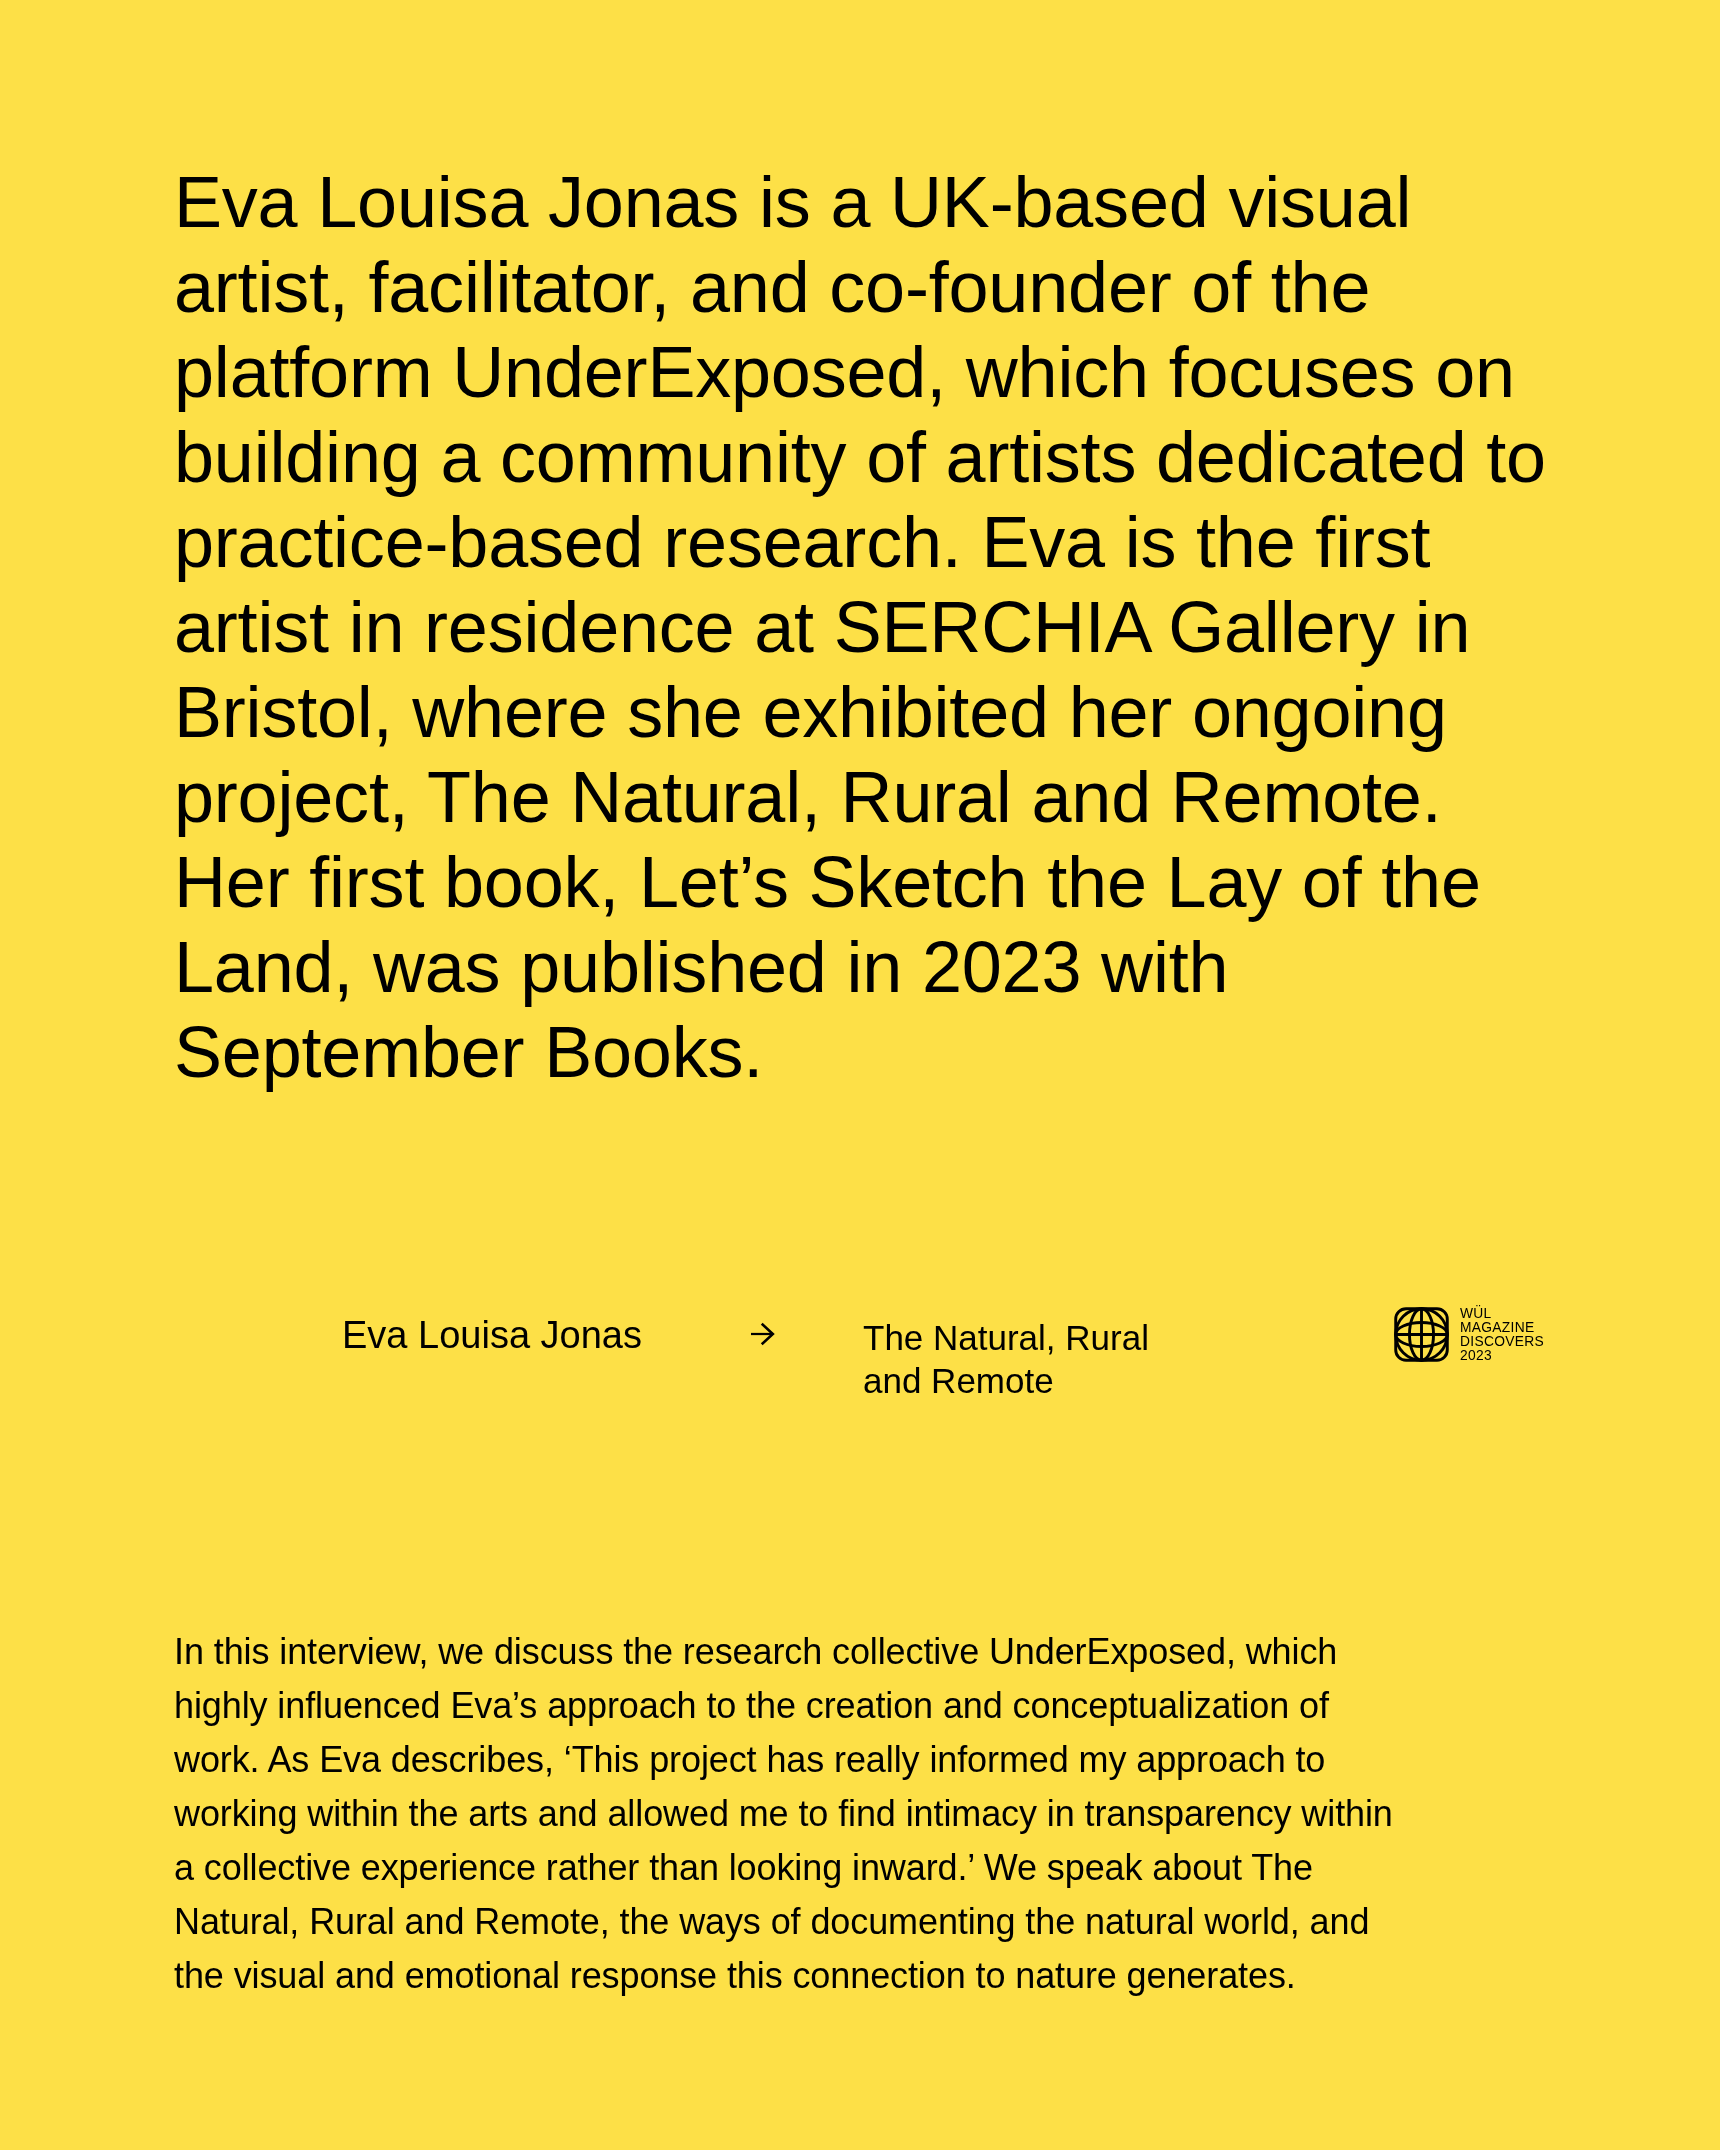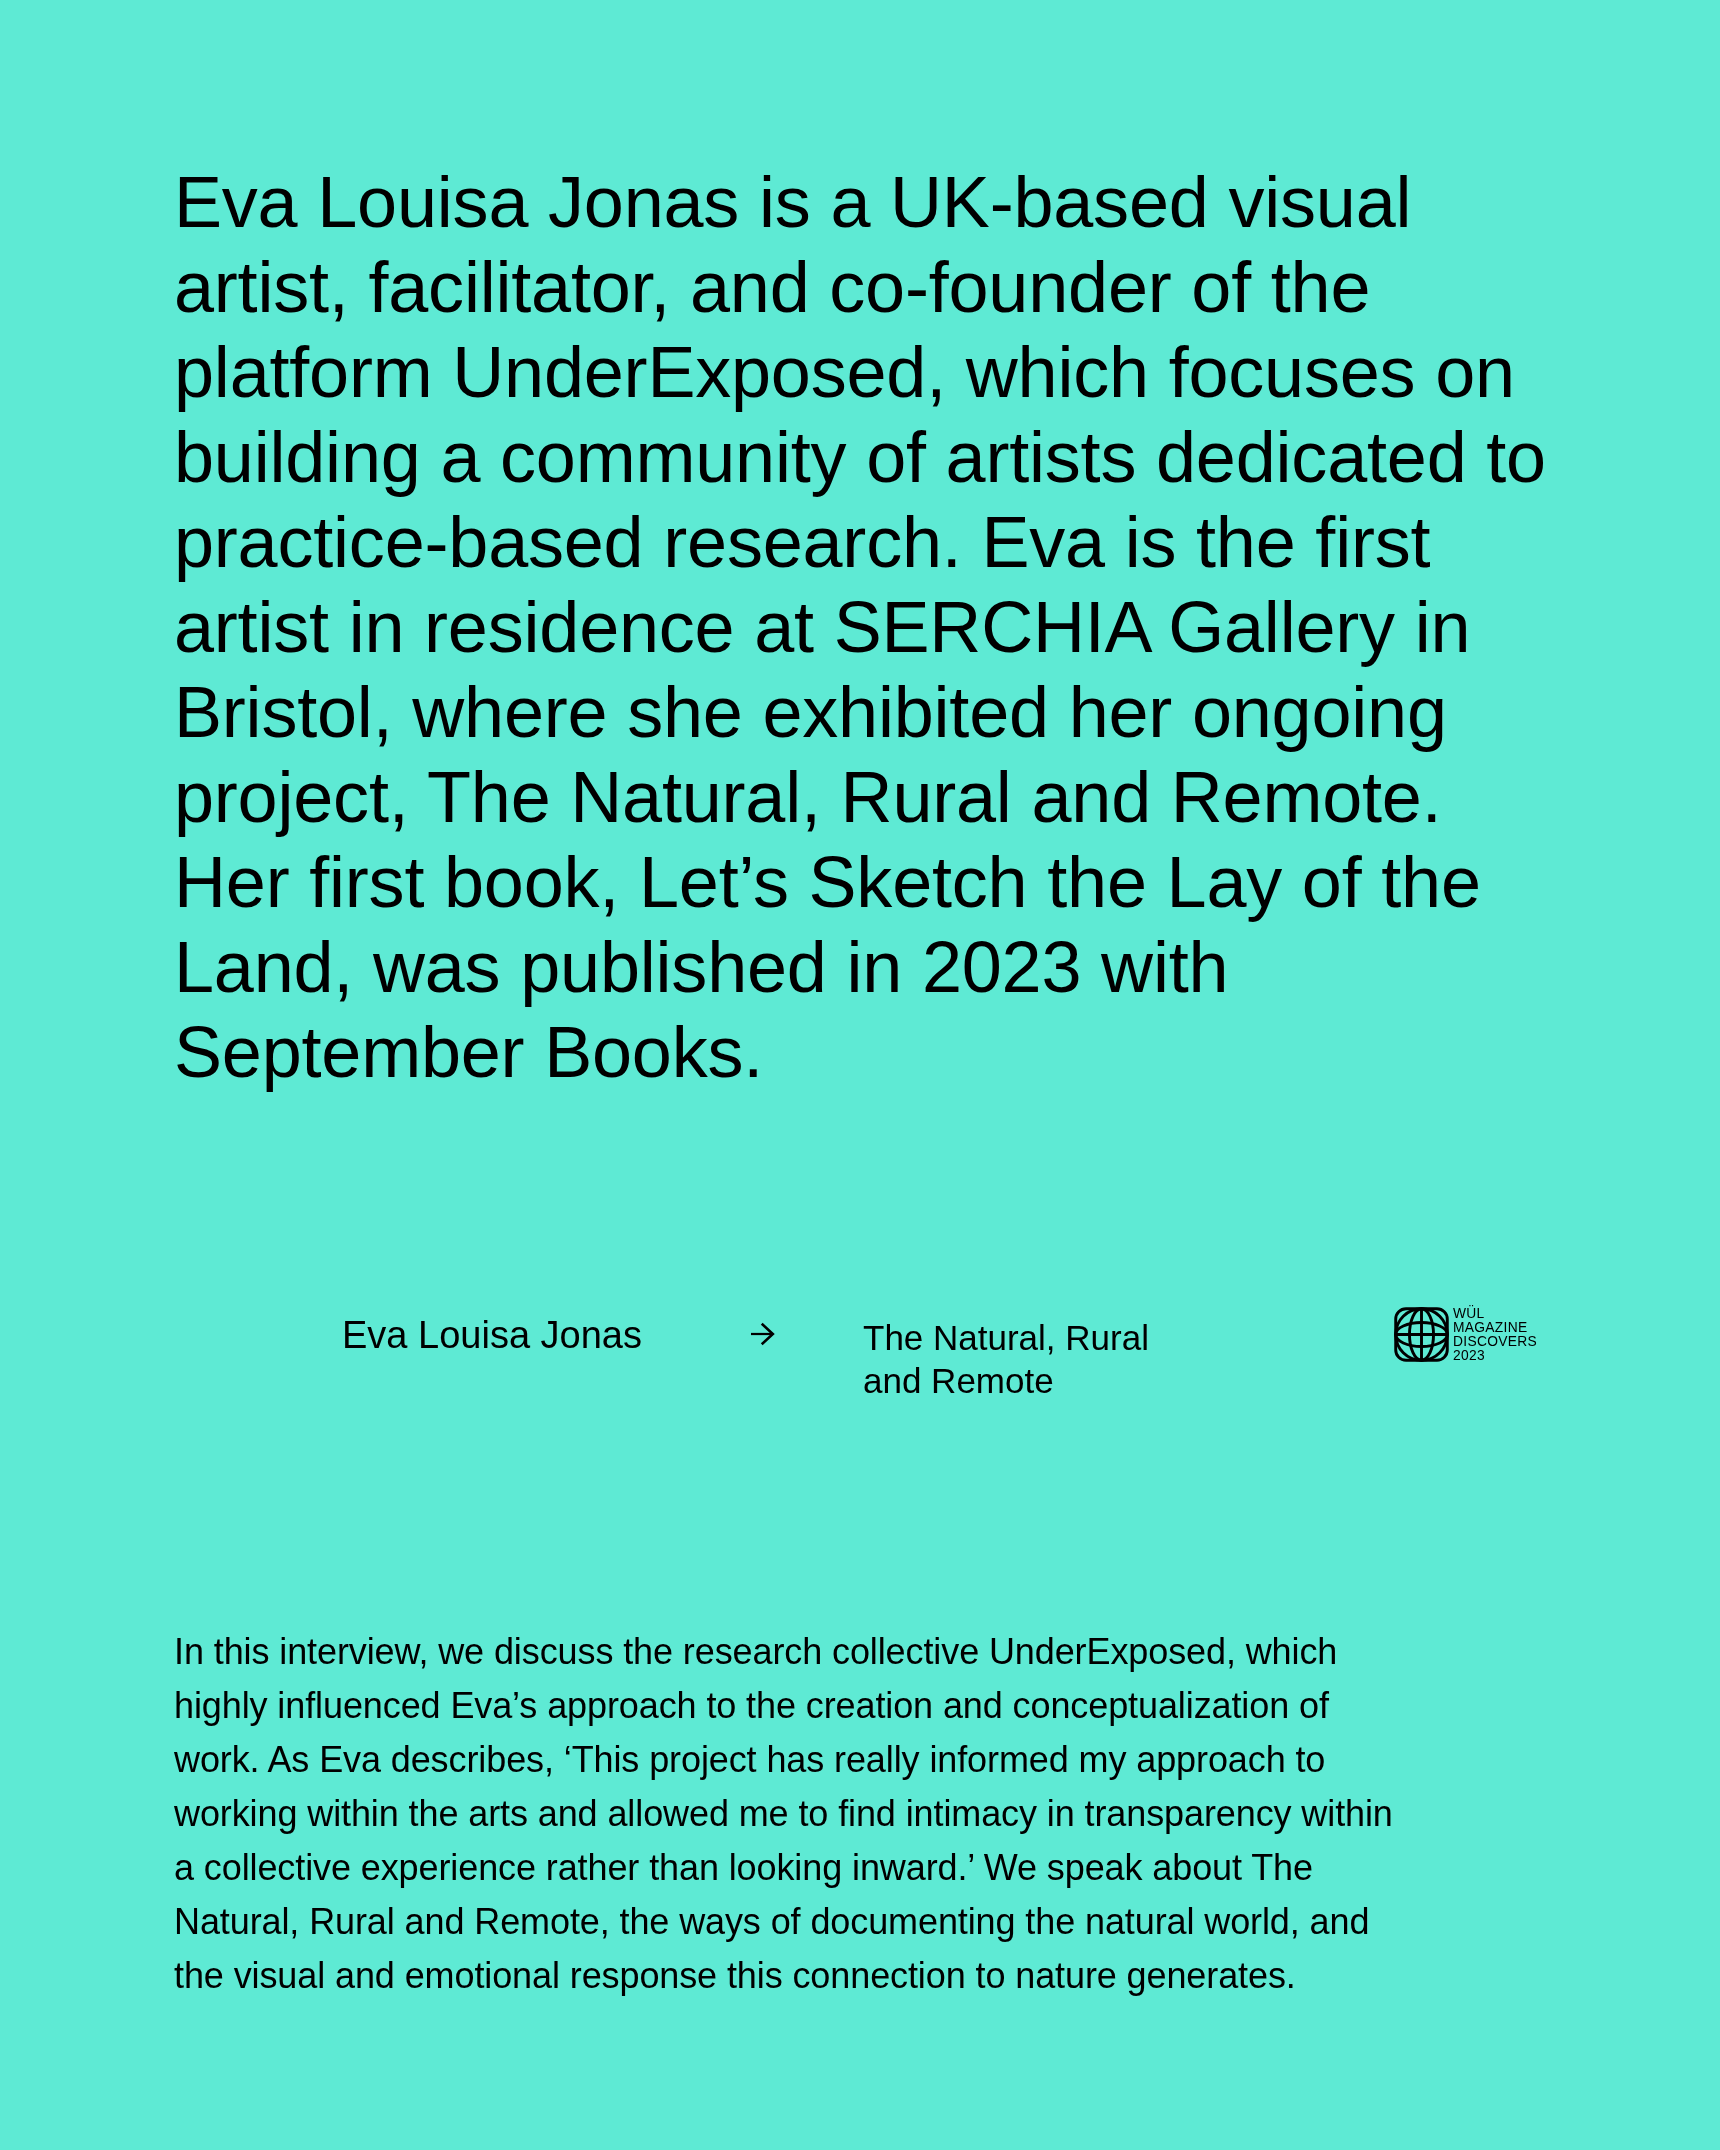--- a/index.html
+++ b/index.html
@@ -11,21 +11,21 @@
     height: 2151px;
     background: #ffffff;
     color: #000000;
     font-family: "Liberation Sans", sans-serif;
     -webkit-font-smoothing: antialiased;
   }
   .page {
     position: relative;
     width: 1721px;
     height: 2151px;
-    background: #5eead4;
+    background: #fde047;
     overflow: hidden;
   }
   .intro {
     position: absolute;
     left: 174px;
     top: 160px;
     width: 1463px;
     font-size: 72px;
     line-height: 85px;
     letter-spacing: -0.2px;
@@ -53,21 +53,21 @@
     font-size: 35px;
     line-height: 43px;
     white-space: pre-line;
   }
   .logo {
     position: absolute;
     left: 1378px;
     top: 1306px;
     display: flex;
     align-items: flex-start;
-    gap: 4px;
+    gap: 11px;
     padding-left: 16px;
   }
   .logo-mark {
     width: 55px;
     height: 57px;
     flex: 0 0 auto;
   }
   .logo-text {
     font-size: 13.8px;
     line-height: 14px;

